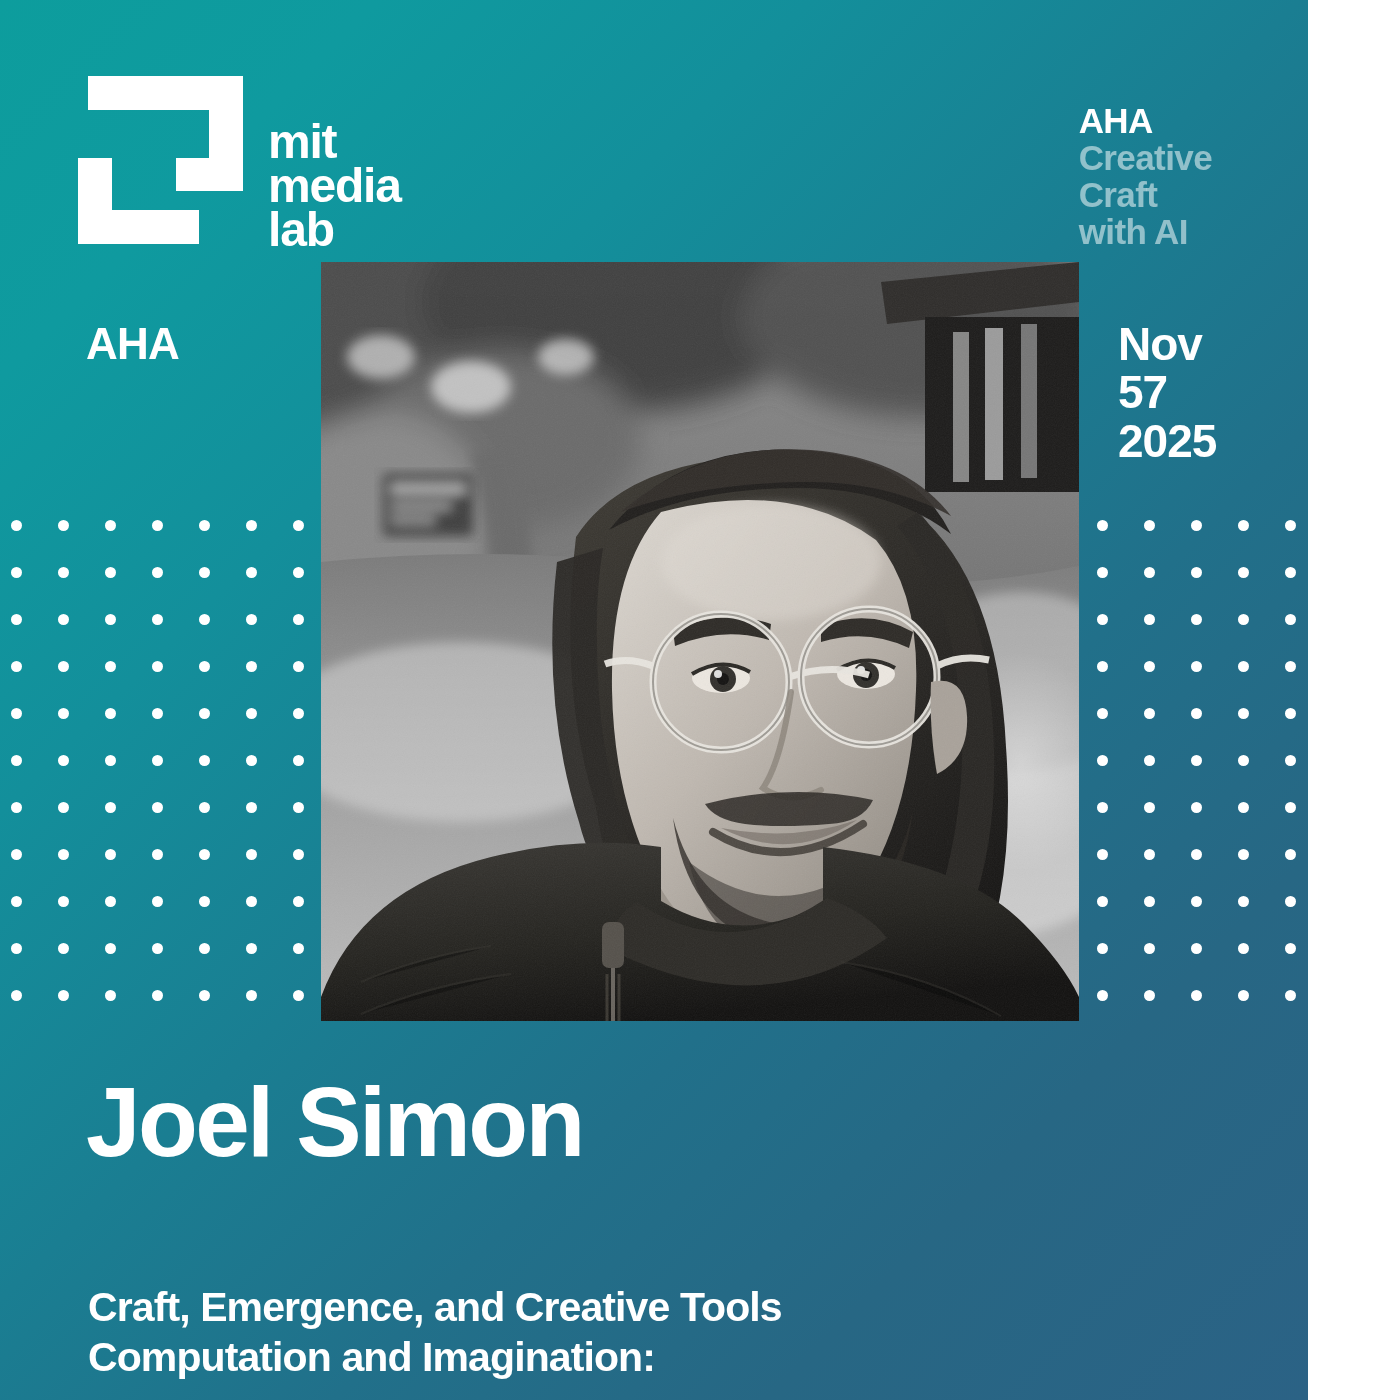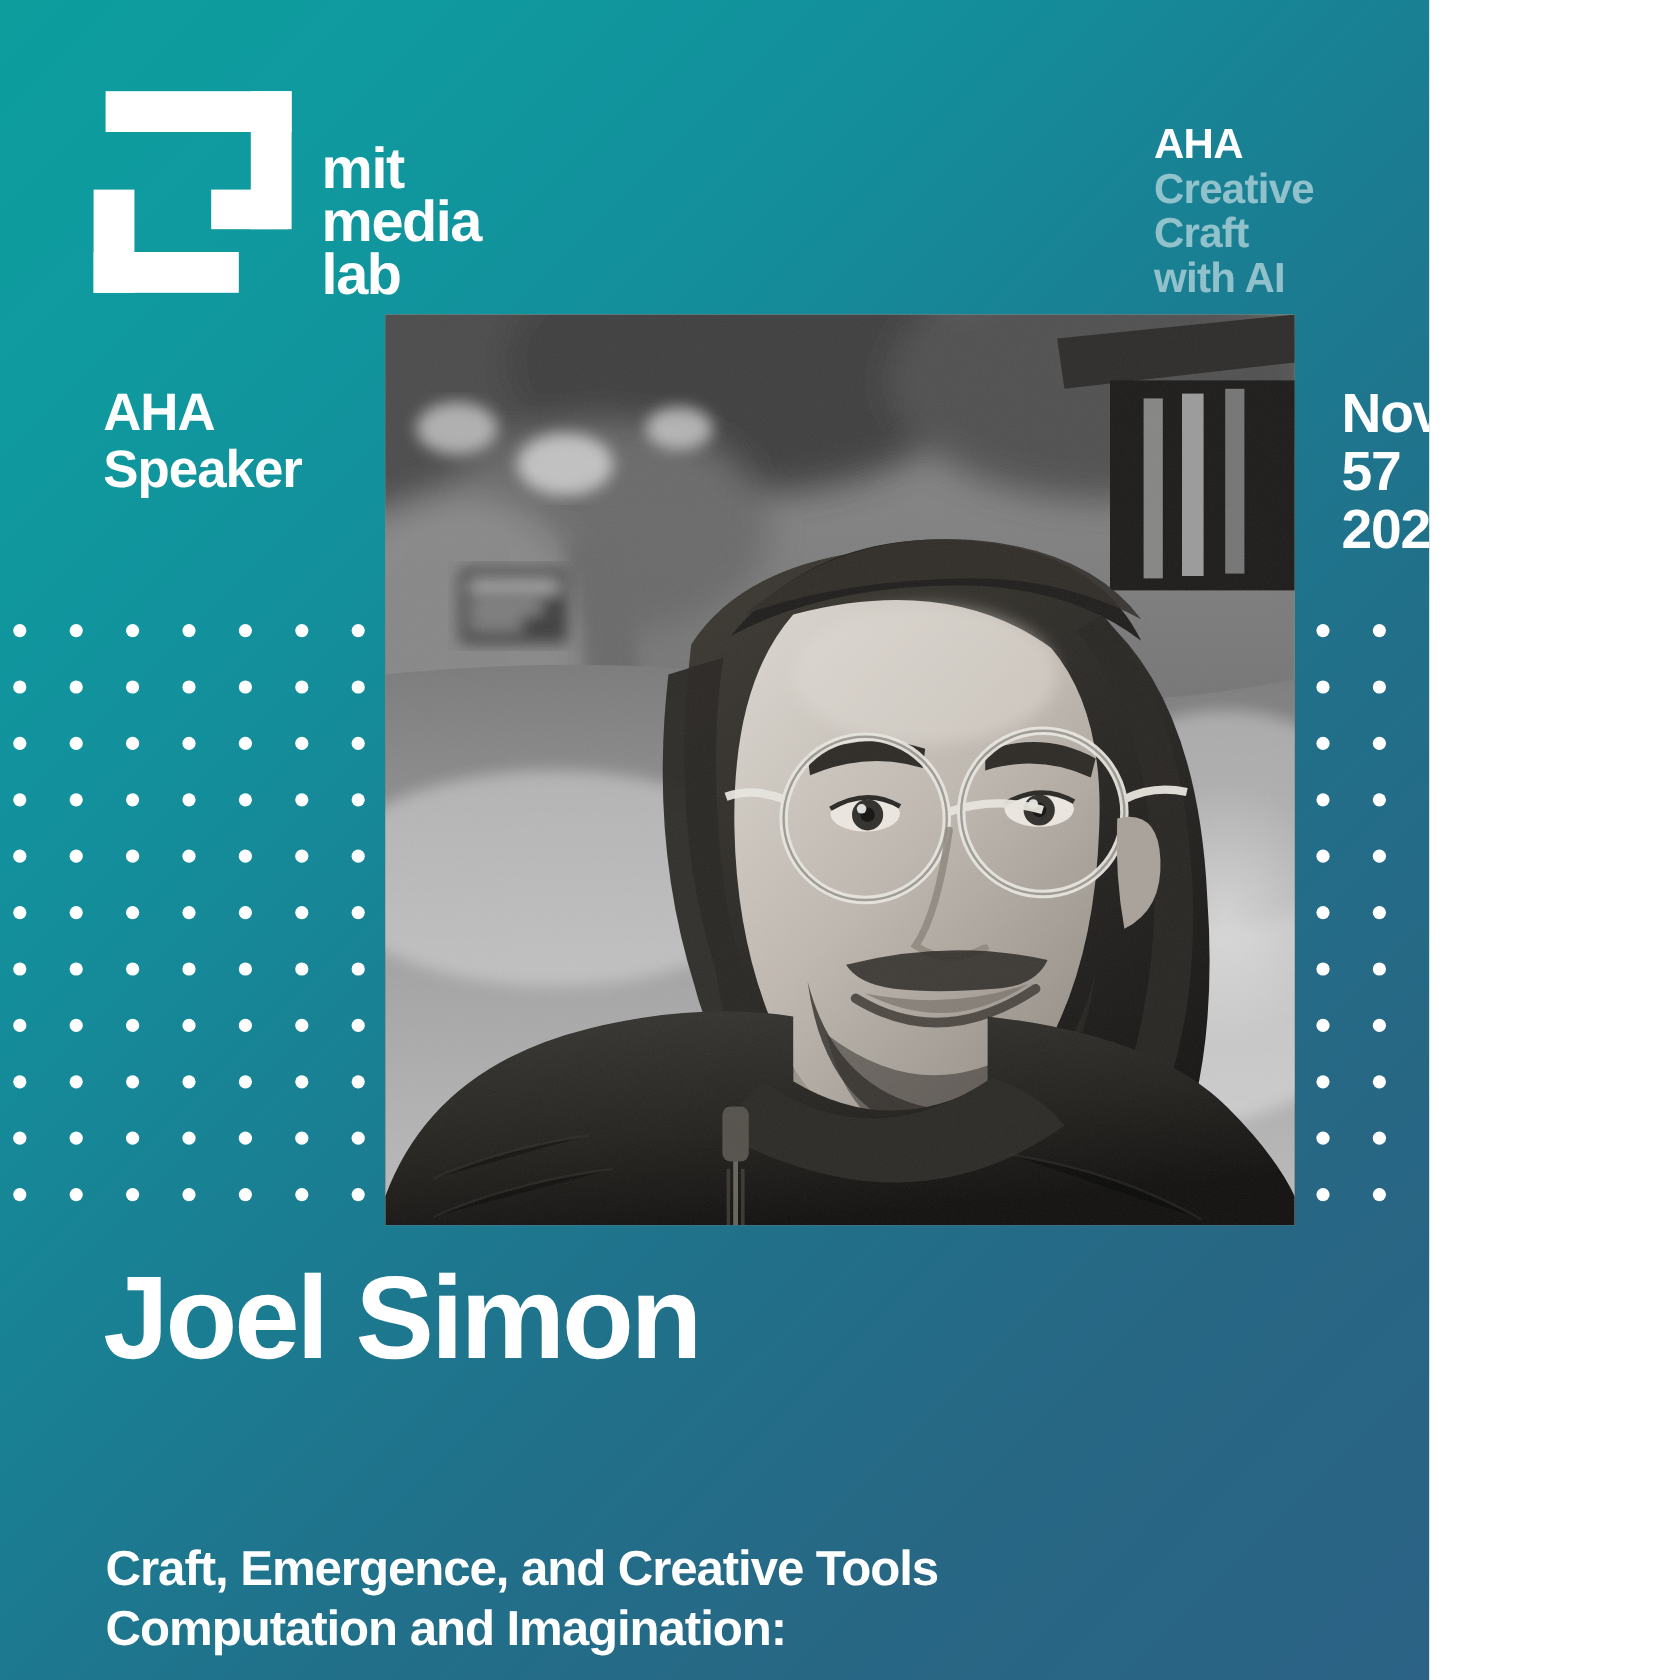--- a/index.html
+++ b/index.html
@@ -5,21 +5,21 @@
 <style>
   * { margin:0; padding:0; box-sizing:border-box; }
   html, body {
     width:1400px; height:1400px;
     font-family:"Liberation Sans", sans-serif;
     overflow:hidden;
   }
 
   #poster {
     position:relative;
-    width:1191px; height:1400px;
+    width:1308px; height:1400px;
     background:
       linear-gradient(135deg,
         #0d9d9d 0%,
         #0f9a9f 14%,
         #138f9b 30%,
         #1a7e92 48%,
         #21708a 64%,
         #276784 80%,
         #2b6285 100%);
     overflow:hidden;
@@ -123,21 +123,21 @@
     left:321px; top:262px;
     width:758px; height:759px;
     overflow:hidden;
     background:#8d8d8d;
   }
   #speaker-photo svg { display:block; width:100%; height:100%; }
 
   
   #speaker-name {
     position:absolute;
-    left:86px; top:1049px;
+    left:86px; top:1073px;
     color:#ffffff;
     font-size:98px;
     font-weight:700;
     letter-spacing:-2.6px;
     line-height:1;
   }
   #speaker-affiliation {
     position:absolute;
     left:96px; top:1206px;
     color:#ffffff;
@@ -340,21 +340,20 @@
 
   <div id="aha-brand">
     <span class="aha-acronym">AHA</span>
     <span class="aha-expand">Creative</span>
     <span class="aha-expand">Craft</span>
     <span class="aha-expand">with AI</span>
   </div>
 
   <div id="series-label">
     <span>AHA</span>
-    <span>Speaker</span>
   </div>
 
   <div id="event-date">
     <span>Nov</span>
     <span>57</span>
     <span>2025</span>
   </div>
 
   <div id="speaker-photo" aria-label="Black and white portrait photograph of Joel Simon outdoors, curly shoulder-length hair, round wire-frame glasses, beard, dark turtleneck zip sweater, trees and grass in background">
     <svg viewBox="0 0 758 759" preserveAspectRatio="xMidYMid slice" aria-hidden="true">

